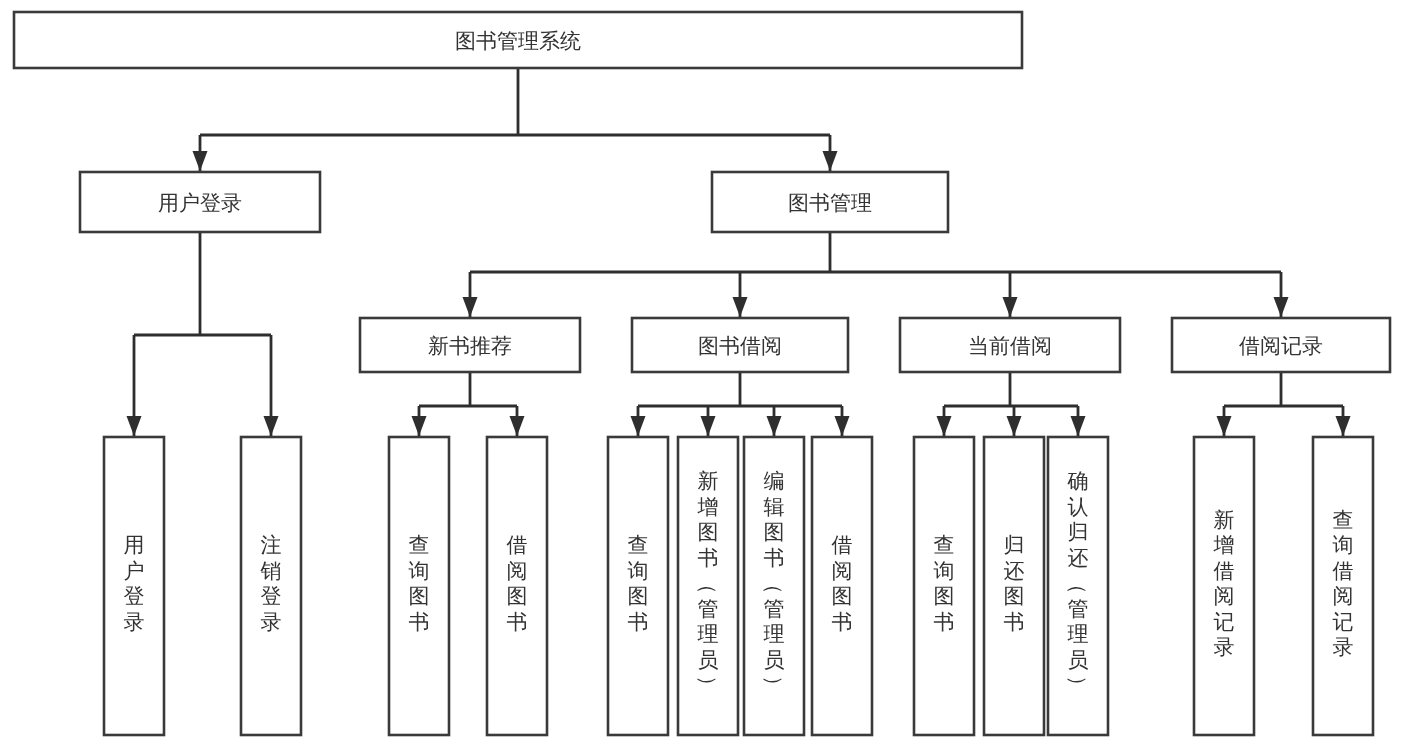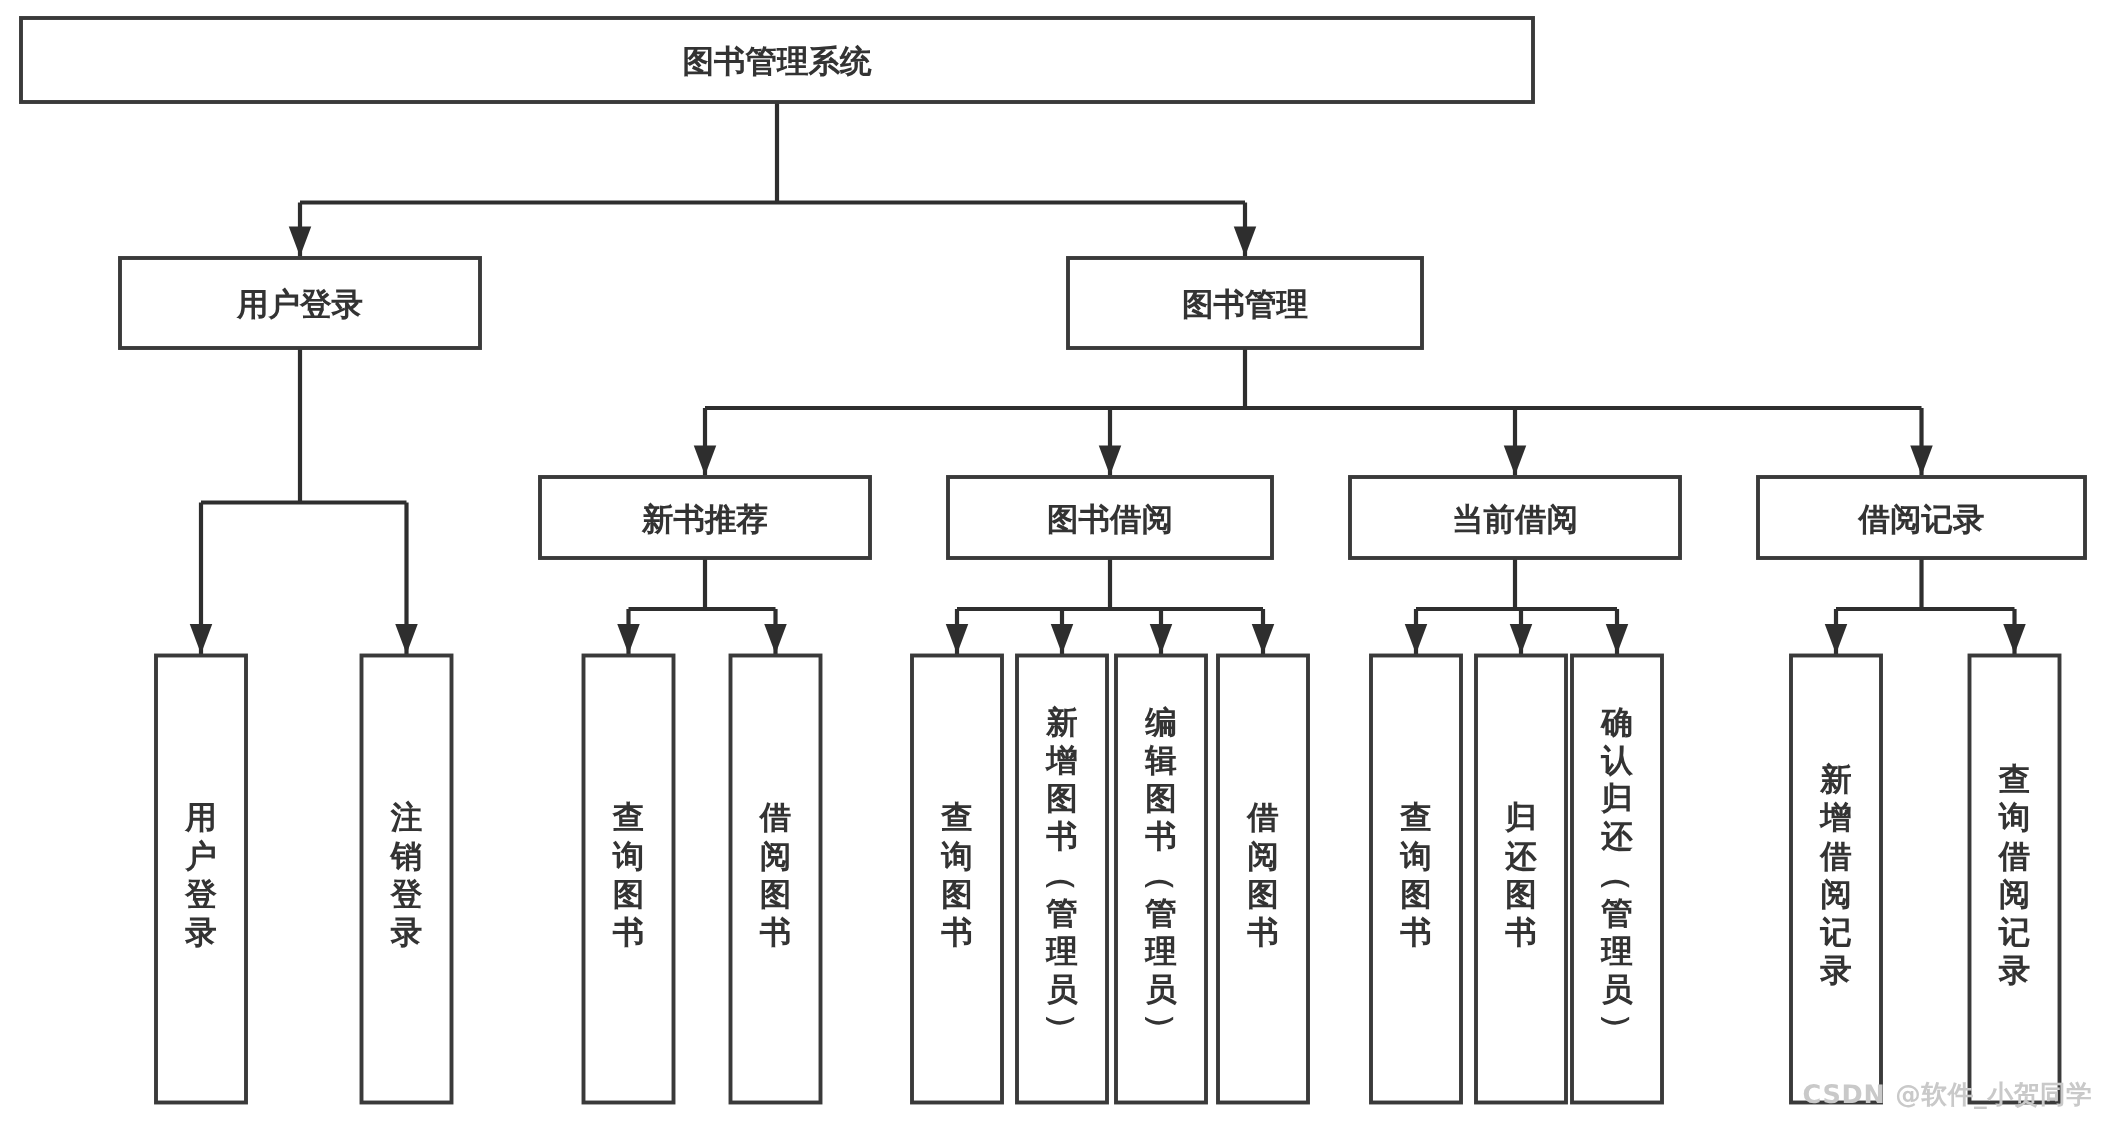--- a/index.html
+++ b/index.html
@@ -13,21 +13,20 @@
     font-family: "DejaVu Sans", "Liberation Sans", sans-serif;
     overflow: hidden;
     position: relative;
   }
   #diagram-root {
     position: absolute;
     top: 0;
     left: 0;
     width: 1405px;
     height: 747px;
-    font-weight: bold;
   }
   svg.diagram {
     display: block;
     width: 1405px;
     height: 747px;
   }
   .node-rect {
     fill: #ffffff;
     stroke: #3a3a3a;
     stroke-width: 2.6;
@@ -250,14 +249,13 @@
         <g>
           <text x="1343" y="526.72" class="leaf-label">查</text>
           <text x="1343" y="552.22" class="leaf-label">询</text>
           <text x="1343" y="577.72" class="leaf-label">借</text>
           <text x="1343" y="603.22" class="leaf-label">阅</text>
           <text x="1343" y="628.72" class="leaf-label">记</text>
           <text x="1343" y="654.22" class="leaf-label">录</text>
         </g>
       </g>
   </svg>
-  <div class="watermark">CSDN @软件_小贺同学</div>
 </div>
 
 </body></html>

